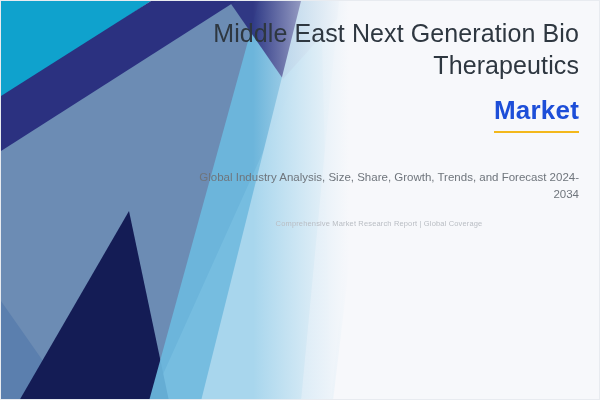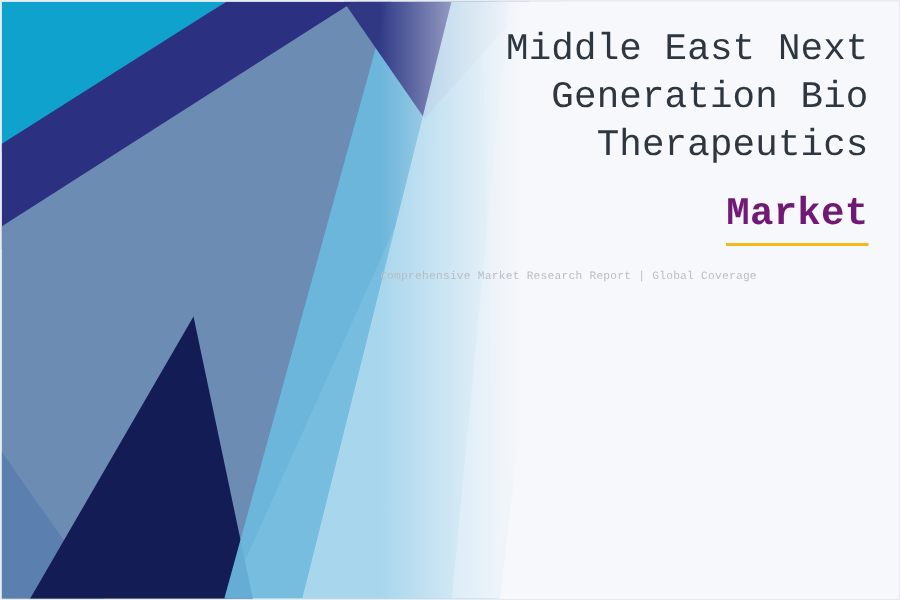--- a/index.html
+++ b/index.html
@@ -30,39 +30,38 @@
     display: block;
   }
   
   .text-col {
     position: absolute;
     right: 20px;
     top: 16px;
     width: 400px;
     text-align: right;
     z-index: 5;
-    font-family: Liberation Mono, monospace;
   }
   .title {
     font-size: 25px;
     line-height: 1.28;
     font-weight: 400;
     color: #2e3740;
     letter-spacing: 0.1px;
     margin: 0;
   }
   .market-wrap {
     margin-top: 14px;
     display: block;
   }
   .market {
     display: inline-block;
     font-size: 26px;
     font-weight: 700;
-    color: #701a75;
+    color: #1d4ed8;
     letter-spacing: 0.2px;
     padding-bottom: 5px;
     border-bottom: 2.5px solid #f3b81b;
   }
   .subtitle {
     margin-top: 36px;
     font-size: 11.5px;
     line-height: 1.48;
     color: #6f757c;
     font-weight: 400;
@@ -113,17 +112,18 @@
   </svg>
 
   <div class="text-col">
 
     <h1 class="title">Middle East Next Generation Bio Therapeutics</h1>
 
     <div class="market-wrap">
       <span class="market">Market</span>
     </div>
 
+    <div class="subtitle">Global Industry Analysis, Size, Share, Growth, Trends, and Forecast 2024-2034</div>
 
     <div class="tagline">Comprehensive Market Research Report | Global Coverage</div>
   </div>
 
 </div>
 
 </body></html>

